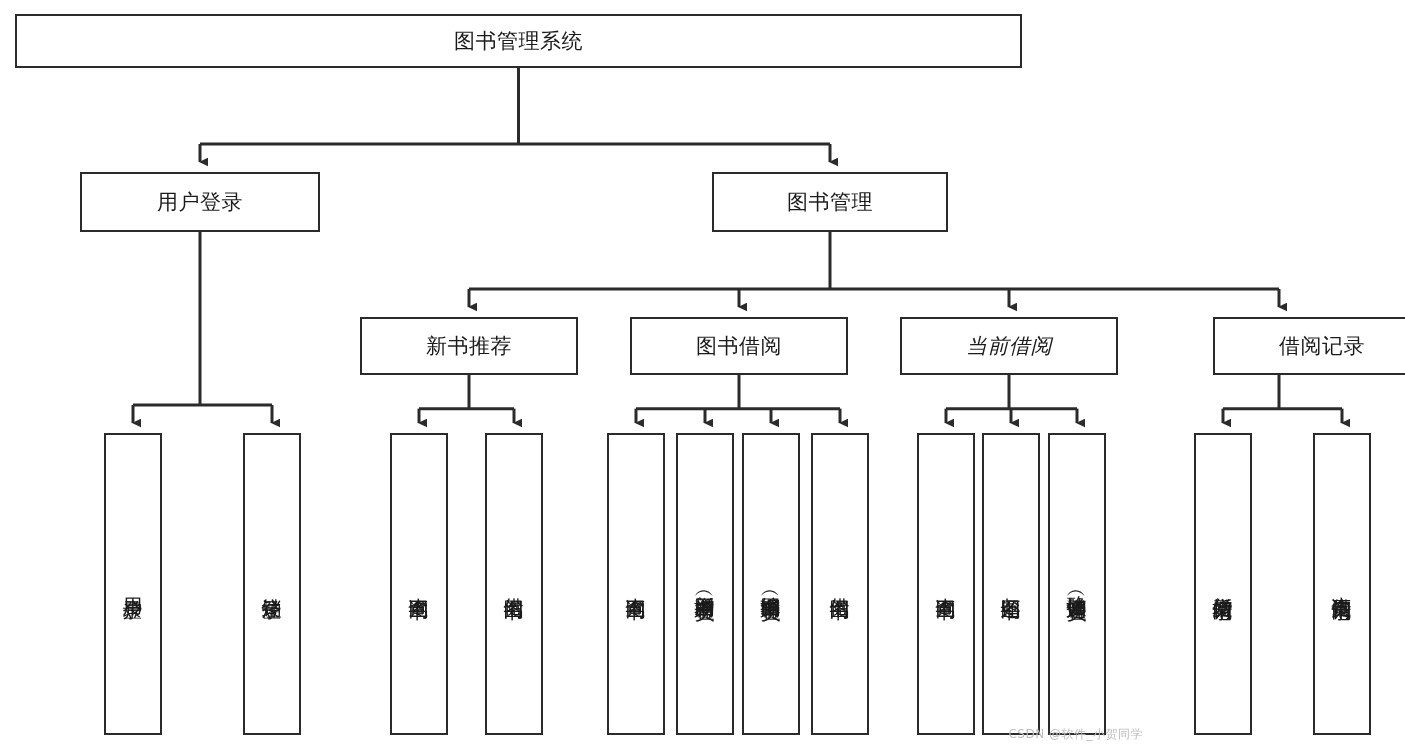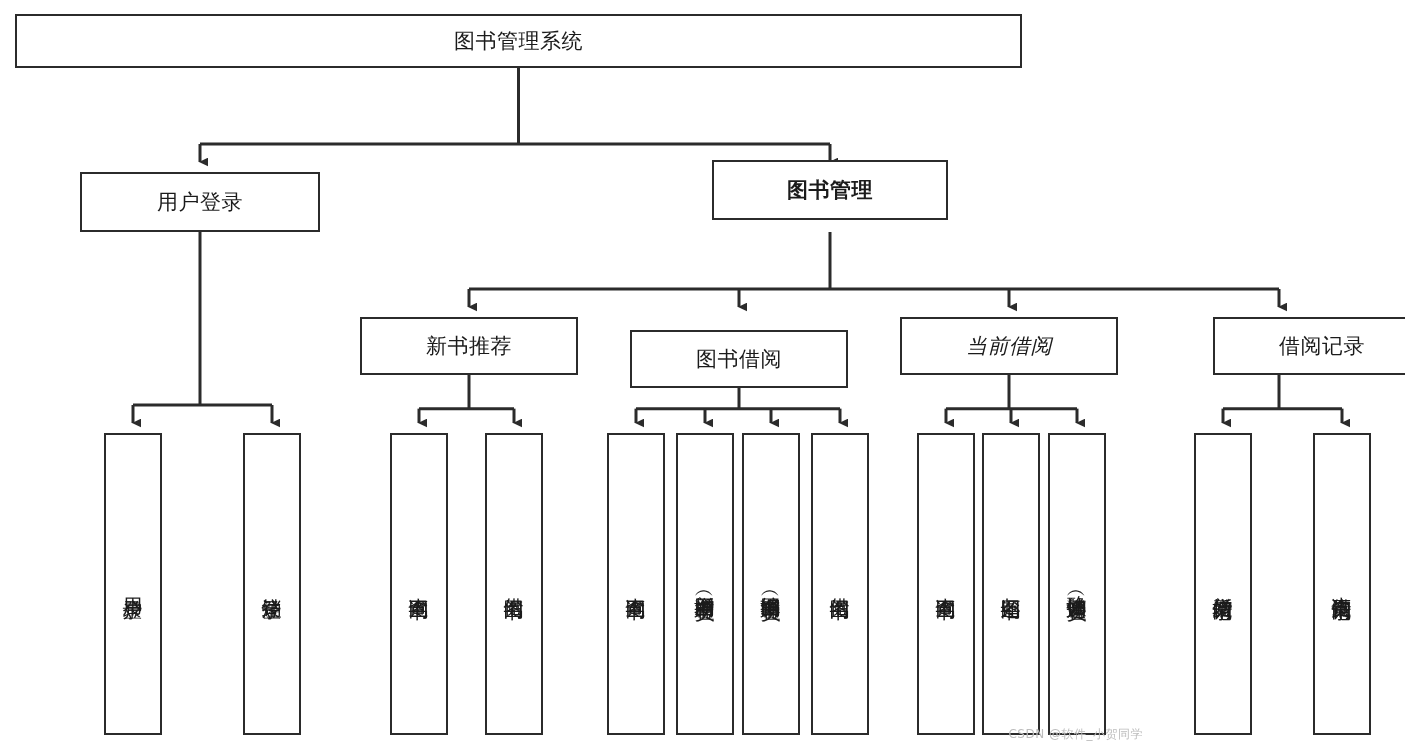--- a/index.html
+++ b/index.html
@@ -93,28 +93,28 @@
       </g>
   </svg>
 
   <div class="node-box root" id="box-root" style="left: 15px; top: 14px; width: 1007px; height: 54px;">
     <span class="node-label">图书管理系统</span>
   </div>
 
   <div class="node-box l1" id="box-user-login" style="left: 80px; top: 172px; width: 240px; height: 60px;">
     <span class="node-label">用户登录</span>
   </div>
-  <div class="node-box l1" id="box-book-manage" style="left: 712px; top: 160px; width: 236px; height: 60px; font-weight: bold;">
+  <div class="node-box l1" id="box-book-manage" style="left: 712px; top: 172px; width: 236px; height: 60px;">
     <span class="node-label">图书管理</span>
   </div>
 
   <div class="node-box l2" id="box-new-book-recommend" style="left: 360px; top: 317px; width: 218px; height: 58px;">
     <span class="node-label">新书推荐</span>
   </div>
-  <div class="node-box l2" id="box-book-borrow" style="left: 630px; top: 330px; width: 218px; height: 58px;">
+  <div class="node-box l2" id="box-book-borrow" style="left: 630px; top: 317px; width: 218px; height: 58px;">
     <span class="node-label">图书借阅</span>
   </div>
   <div class="node-box l2" id="box-current-borrow" style="left: 900px; top: 317px; width: 218px; height: 58px; font-style: italic;">
     <span class="node-label">当前借阅</span>
   </div>
   <div class="node-box l2" id="box-borrow-record" style="left: 1213px; top: 317px; width: 218px; height: 58px;">
     <span class="node-label">借阅记录</span>
   </div>
 
   <div class="node-box leaf" id="box-leaf-user-login" style="left: 104px; top: 433px; width: 58px; height: 302px;">

